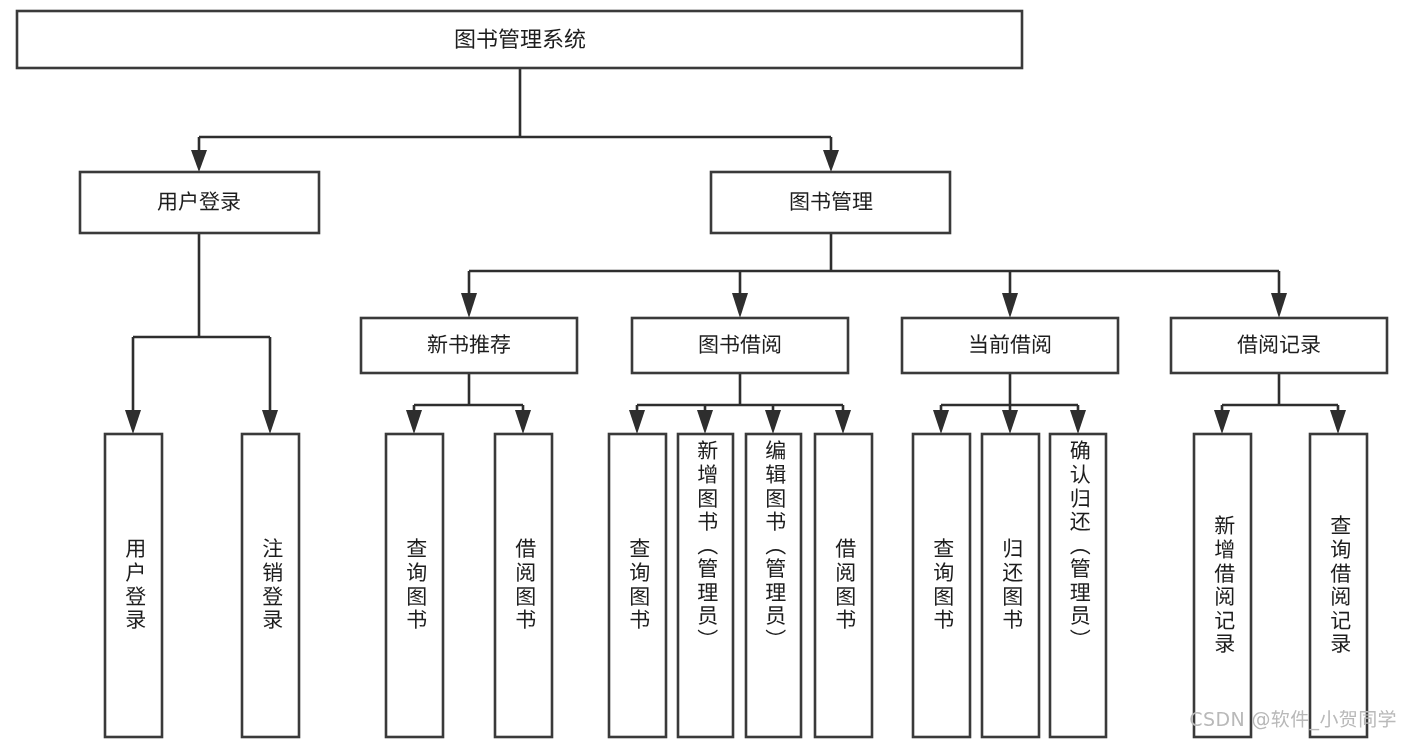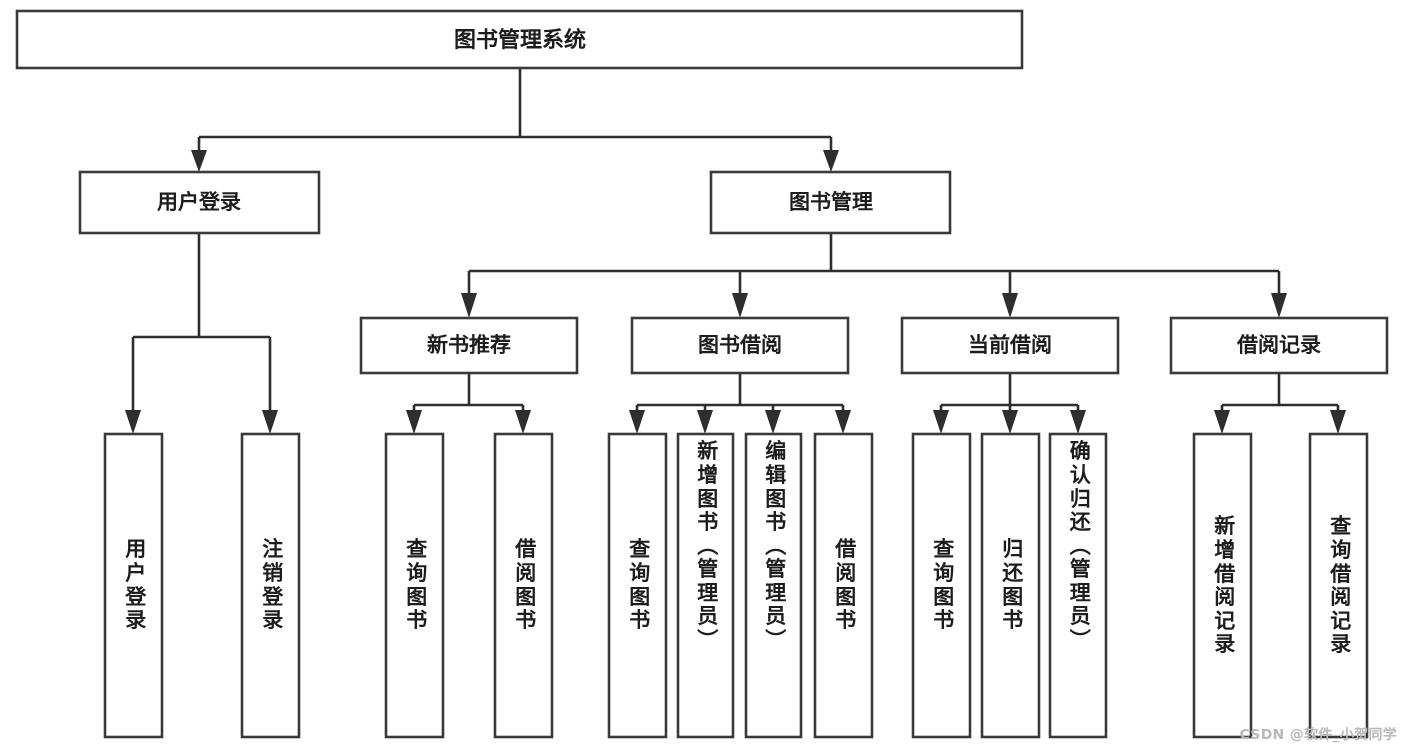--- a/index.html
+++ b/index.html
@@ -12,21 +12,20 @@
     width: 1405px;
     height: 747px;
     font-family: "DejaVu Sans", "Liberation Sans", sans-serif;
     overflow: hidden;
   }
   #diagram-root {
     position: relative;
     width: 1405px;
     height: 747px;
     background: #ffffff;
-    font-weight: bold;
   }
   svg.diagram-canvas {
     position: absolute;
     inset: 0;
     width: 1405px;
     height: 747px;
     display: block;
   }
   .node-box {
     fill: #ffffff;
@@ -66,23 +65,23 @@
     line-height: 1.06;
     color: #1d1d1d;
     letter-spacing: 0.12em;
     pointer-events: none;
     text-align: center;
     overflow: hidden;
   }
   .watermark {
     position: absolute;
     right: 8px;
-    bottom: 4px;
-    font-family: "DejaVu Sans", "Liberation Sans", sans-serif;
-    font-size: 14px;
+    bottom: 16px;
+    font-family: "DejaVu Sans", "Liberation Sans", sans-serif;
+    font-size: 19px;
     color: #b9b9b9;
     letter-spacing: 0.02em;
     white-space: nowrap;
     user-select: none;
   }
 </style>
 </head>
 <body>
 
 <div id="diagram-root">

